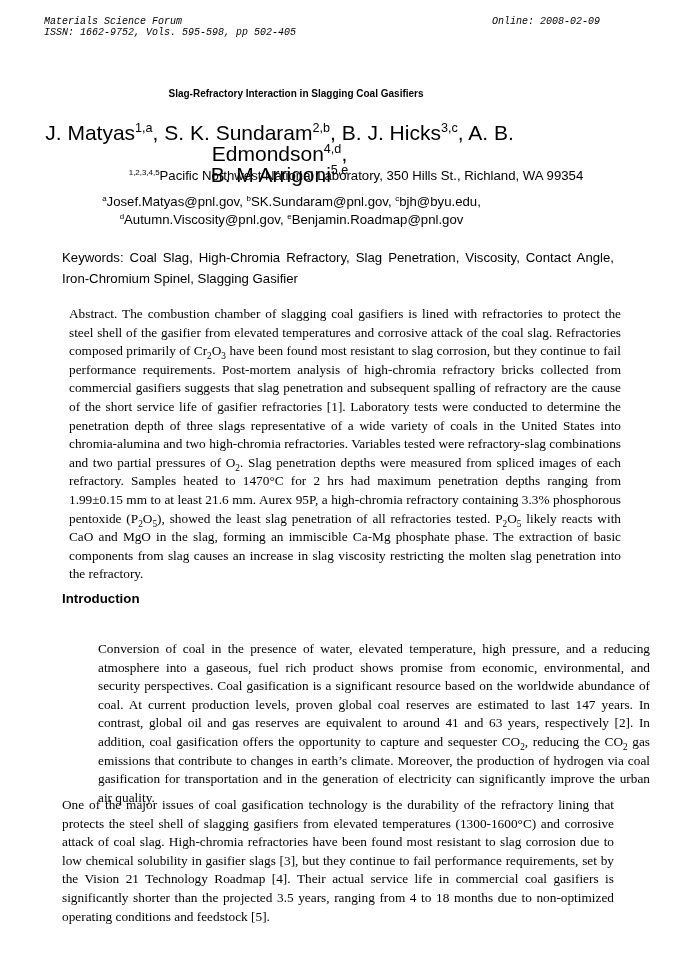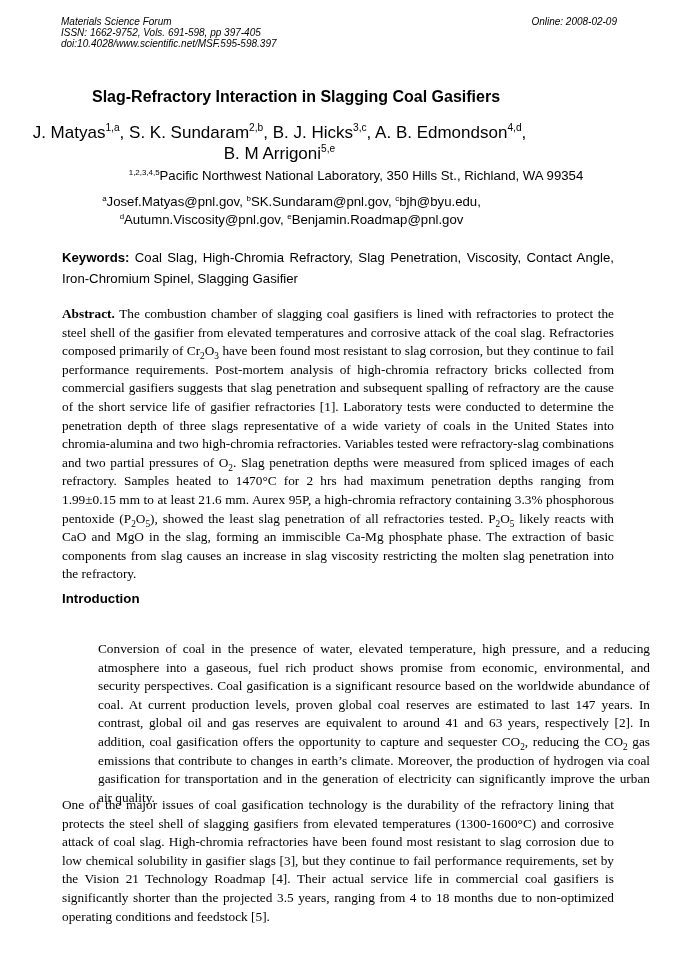--- a/index.html
+++ b/index.html
@@ -1,39 +1,38 @@
 <!DOCTYPE html>
 <html><head>
 <meta charset="utf-8">
 <style>
   html, body { margin: 0; padding: 0; background: #ffffff; }
   body { width: 678px; height: 959px; position: relative; overflow: hidden; color: #000; }
-  .header { position: absolute; left: 61px; top: 16px; width: 556px; font-family: Liberation Sans, sans-serif; font-style: italic; font-size: 10px; line-height: 11px; }
+  .header { position: absolute; left: 44px; top: 16px; width: 556px; font-family: Liberation Mono, monospace; font-style: italic; font-size: 10px; line-height: 11px; }
   .header .online { position: absolute; right: 0; top: 0; }
-  .title { position: absolute; left: 0; width: 592px; top: 88px; text-align: center; font-family: "Liberation Sans", sans-serif; font-weight: bold; font-size: 16px; }
-  .authors { position: absolute; left: 0; width: 559px; top: 122px; text-align: center; font-family: "Liberation Sans", sans-serif; font-size: 17px; line-height: 21px; }
+  .title { position: absolute; left: 0; width: 592px; top: 88px; text-align: center; font-family: "Liberation Sans", sans-serif; font-weight: bold; font-size: 10px; }
+  .authors { position: absolute; left: 0; width: 559px; top: 122px; text-align: center; font-family: "Liberation Sans", sans-serif; font-size: 21px; line-height: 21px; }
   .affil { position: absolute; left: 0; width: 678px; top: 168px; text-align: center; font-family: "Liberation Sans", sans-serif; font-size: 13.2px; margin-left: 17px; }
   .emails { position: absolute; left: 0; width: 583px; top: 193px; text-align: center; font-family: "Liberation Sans", sans-serif; font-size: 13.2px; line-height: 18px; }
   sup { font-size: 0.6em; vertical-align: super; line-height: 0; }
   sub { font-size: 0.7em; vertical-align: sub; line-height: 0; }
   .keywords { position: absolute; left: 62px; width: 552px; top: 247px; font-family: "Liberation Sans", sans-serif; font-size: 13.2px; line-height: 21px; text-align: justify; }
   .body-text { position: absolute; left: 62px; width: 552px; font-family: "Liberation Serif", serif; font-size: 13.3px; line-height: 18.6px; text-align: justify; }
-  .abstract { top: 305px; }
+  .abstract { top: 305px; margin-left: 7px; }
   .intro-head { position: absolute; left: 62px; top: 591px; font-family: Liberation Sans, sans-serif; font-weight: bold; font-size: 13.3px; }
   .intro-p1 { top: 640px; margin-left: 36px; }
   .intro-p2 { top: 796px; }
-  b { font-weight: bold; }
+  b { font-weight: normal; }
 </style>
 </head>
 <body>
 
 <div class="header">
   <div>Materials Science Forum</div>
-  <div>ISSN: 1662-9752, Vols. 691-598, pp 397-405</div>
-  <div>doi:10.4028/www.scientific.net/MSF.595-598.397</div>
+  <div>ISSN: 1662-9752, Vols. 595-598, pp 502-405</div>
   <div class="online">Online: 2008-02-09</div>
 </div>
 
 <div class="title">Slag-Refractory Interaction in Slagging Coal Gasifiers</div>
 
 <div class="authors">
   <span><span>J. Matyas</span><sup>1,a</sup><span>, </span></span>
   <span><span>S. K. Sundaram</span><sup>2,b</sup><span>, </span></span>
   <span><span>B. J. Hicks</span><sup>3,c</sup><span>, </span></span>
   <span><span>A. B. Edmondson</span><sup>4,d</sup><span>,</span></span><br>

